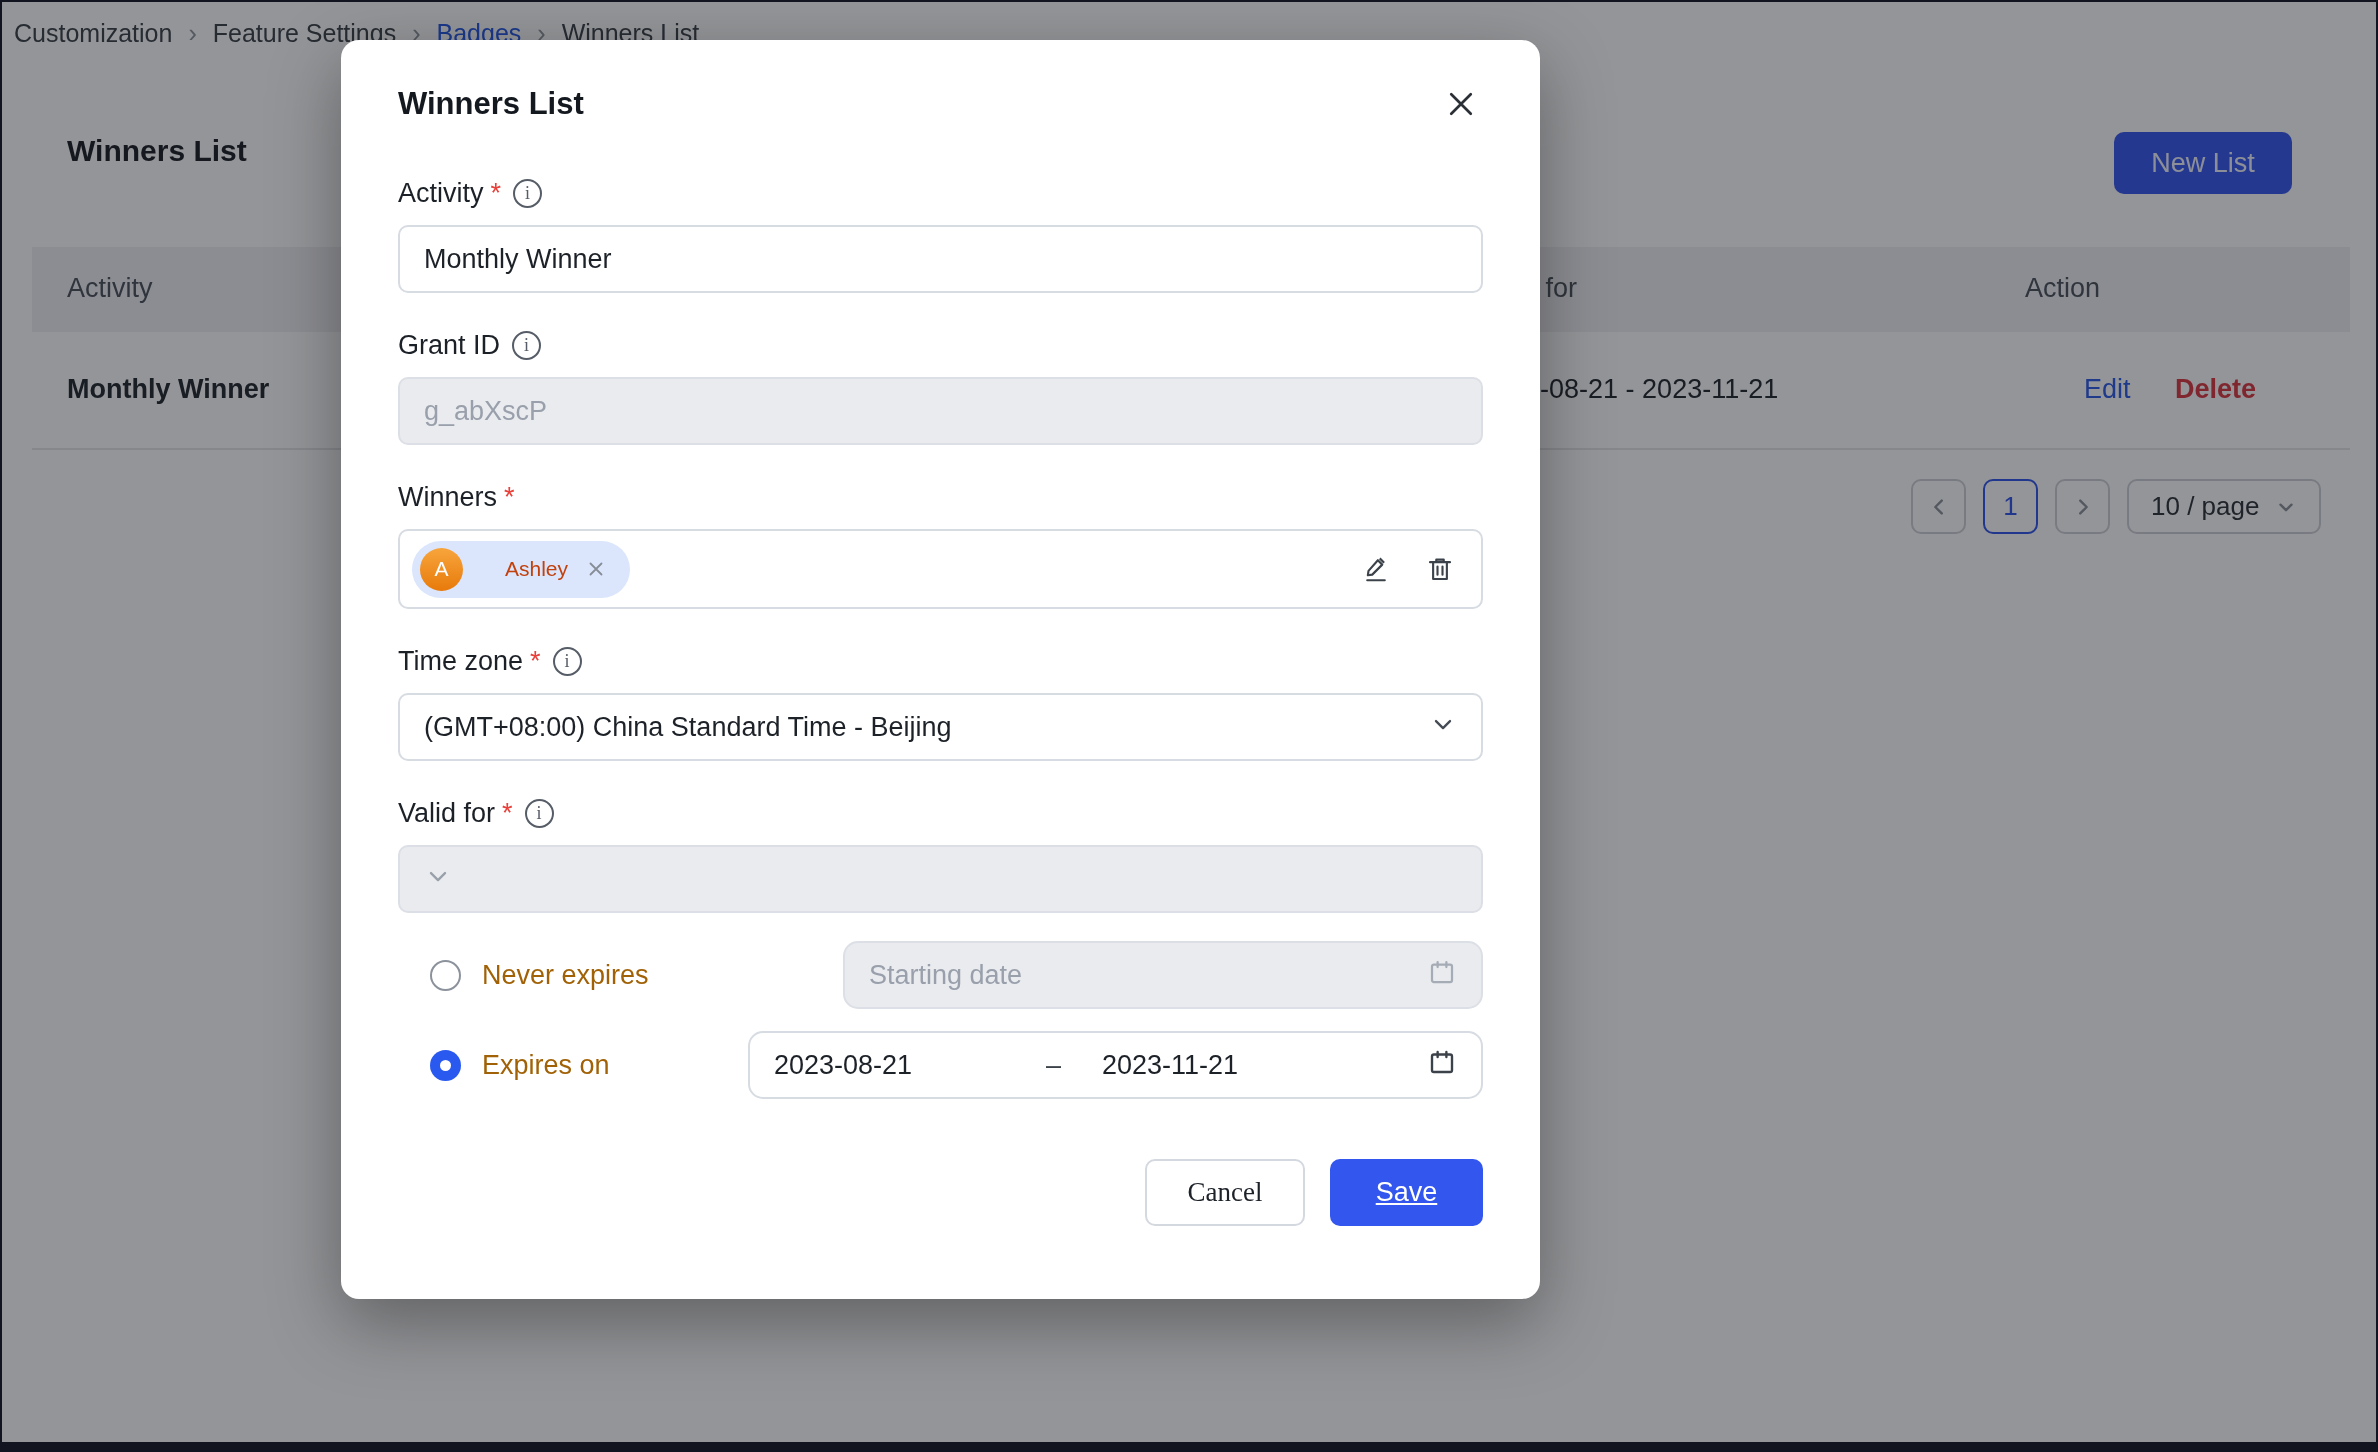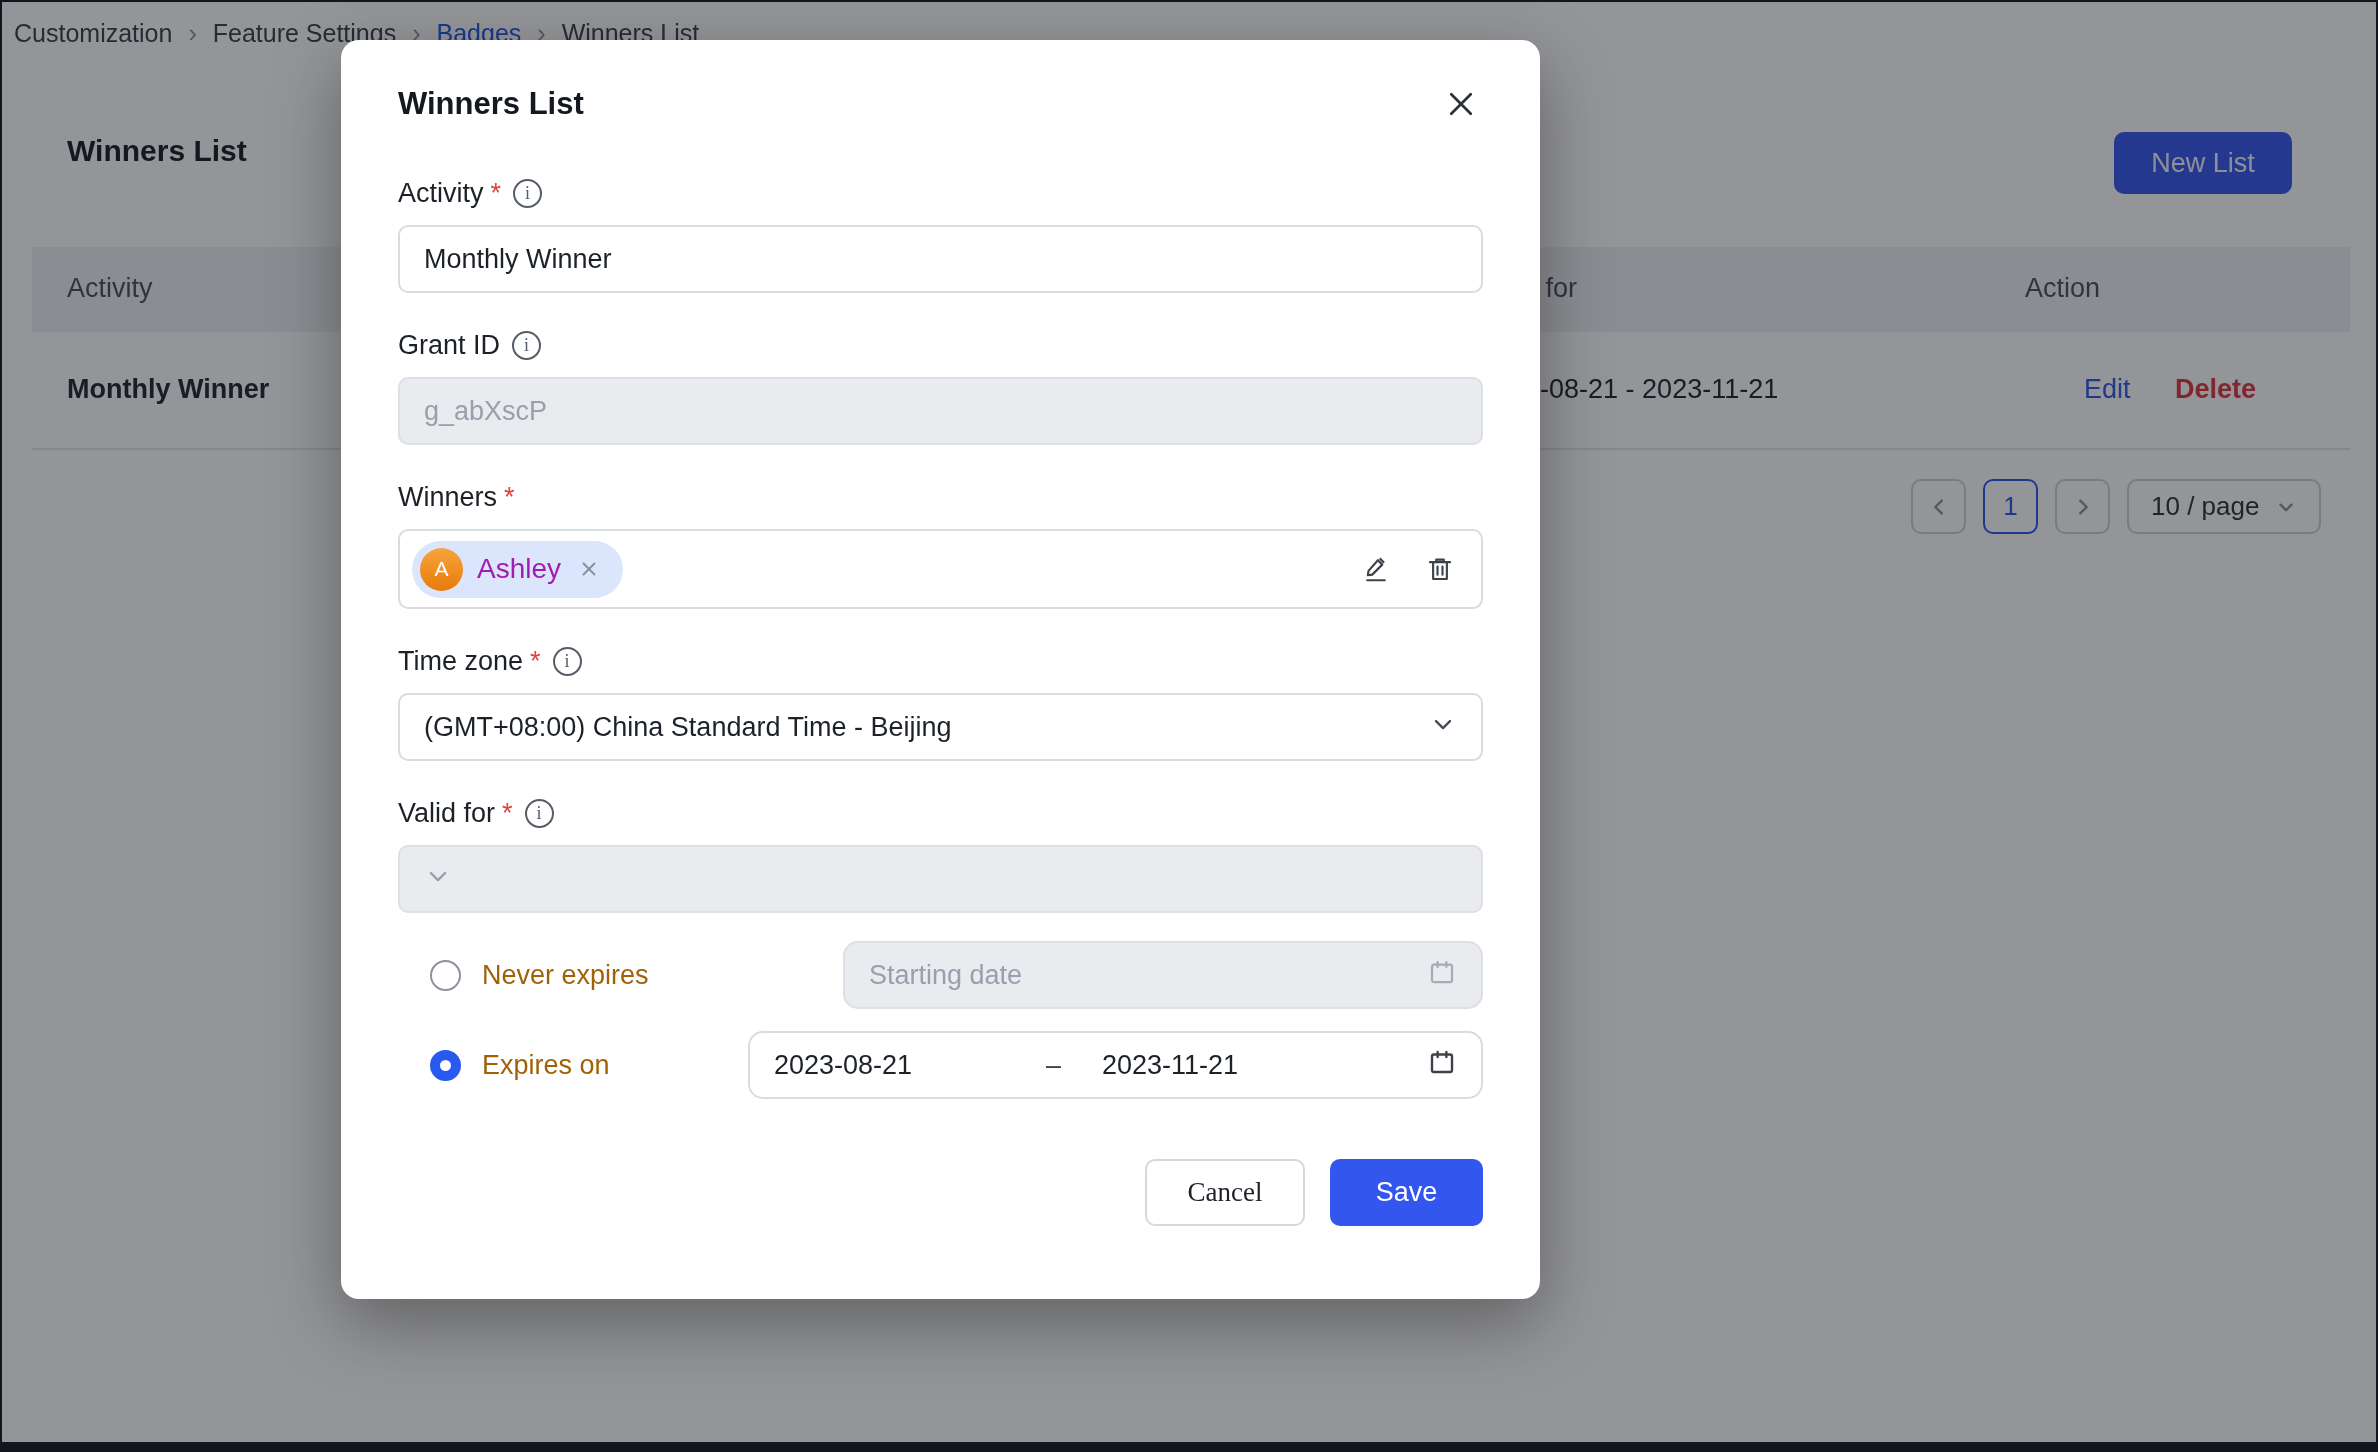--- a/index.html
+++ b/index.html
@@ -75,21 +75,21 @@
   .select { display:flex; align-items:center; justify-content:space-between; cursor:pointer; }
   .select .sel-text { flex:1; }
   .select.disabled { cursor:default; color:#99a0ab; }
 
   .winners-box { height:80px; display:flex; align-items:center; padding:0 24px 0 12px; }
   .tag { display:flex; align-items:center; gap:14px; background:#dbe6fd; border-radius:30px;
     height:57px; padding:0 20px 0 8px; }
   .avatar { width:43px; height:43px; border-radius:50%;
     background:linear-gradient(180deg,#f7a53c 0%,#e87a0b 100%);
     color:#fff; font-size:21px; display:flex; align-items:center; justify-content:center; }
-  .tag-name { font-size:28px; color:#a21caf; }
+  .tag-name { font-size:21px; color:#c2410c;margin-left:28px; }
   .tag-x { background:none; border:none; cursor:pointer; line-height:0; padding:2px; }
   .winners-actions { margin-left:auto; display:flex; align-items:center; gap:30px; }
   .icon-btn { background:none; border:none; cursor:pointer; line-height:0; padding:2px; }
 
   .radio-group { margin:6px 0 0 32px; }
   .radio-row { display:flex; align-items:center; justify-content:space-between; margin-bottom:22px; }
   .radio-left { display:flex; align-items:center; gap:21px; cursor:pointer; }
   .radio { width:31px; height:31px; border-radius:50%; border:2.5px solid #8b929c; background:#fff; }
   .radio.checked { border:none; background:#2a59f0; position:relative; }
   .radio.checked::after { content:""; position:absolute; left:50%; top:50%; width:11px; height:11px;
@@ -98,21 +98,21 @@
   .date-box { width:640px; height:68px; display:flex; align-items:center;border-radius:15px; }
   .date-start { width:272px; }
   .date-sep { width:56px; color:#3c424a; }
   .date-end { flex:1; }
   .date-box .cal { margin-left:auto; }
 
   .modal-footer { display:flex; justify-content:flex-end; align-items:center; gap:25px; margin-top:60px; }
   .btn-cancel { width:160px; height:67px; background:#fff; border:2px solid #d4d8df; border-radius:10px;
     font-size:27px; color:#1d2229; cursor:pointer; font-family:Liberation Serif, serif; }
   .btn-save { width:153px; height:67px; background:#3356ee; border:none; border-radius:10px;
-    font-size:27px; color:#fff; cursor:pointer; font-family:inherit; }
+    font-size:27px; color:#fff; cursor:pointer; font-family:inherit;text-decoration:underline; }
 </style>
 </head>
 <body>
 
 <div id="screen">
 
   <div class="page">
 
     <div class="breadcrumb">
       <span>Customization</span>

